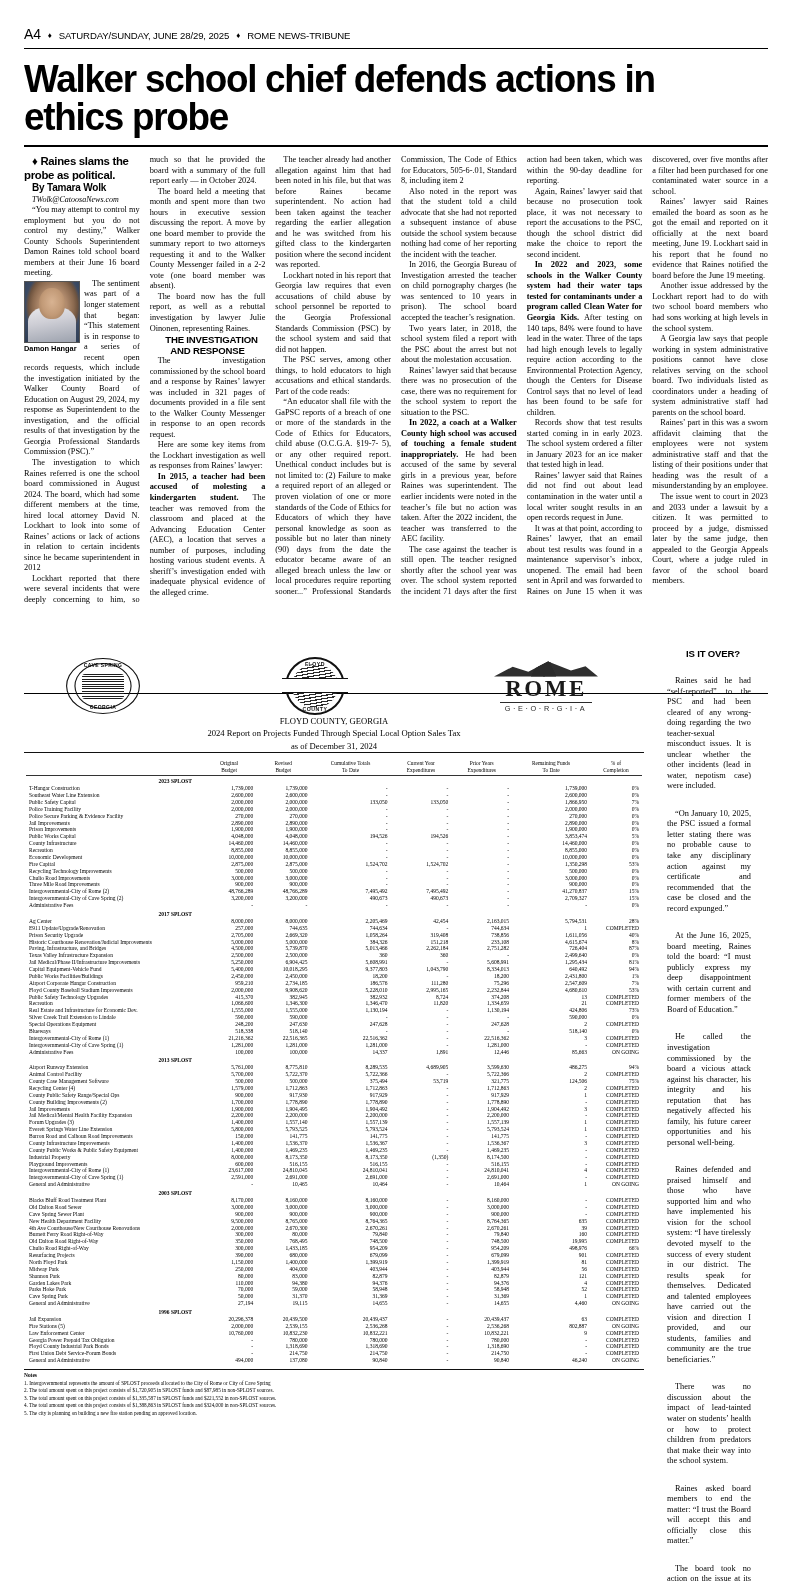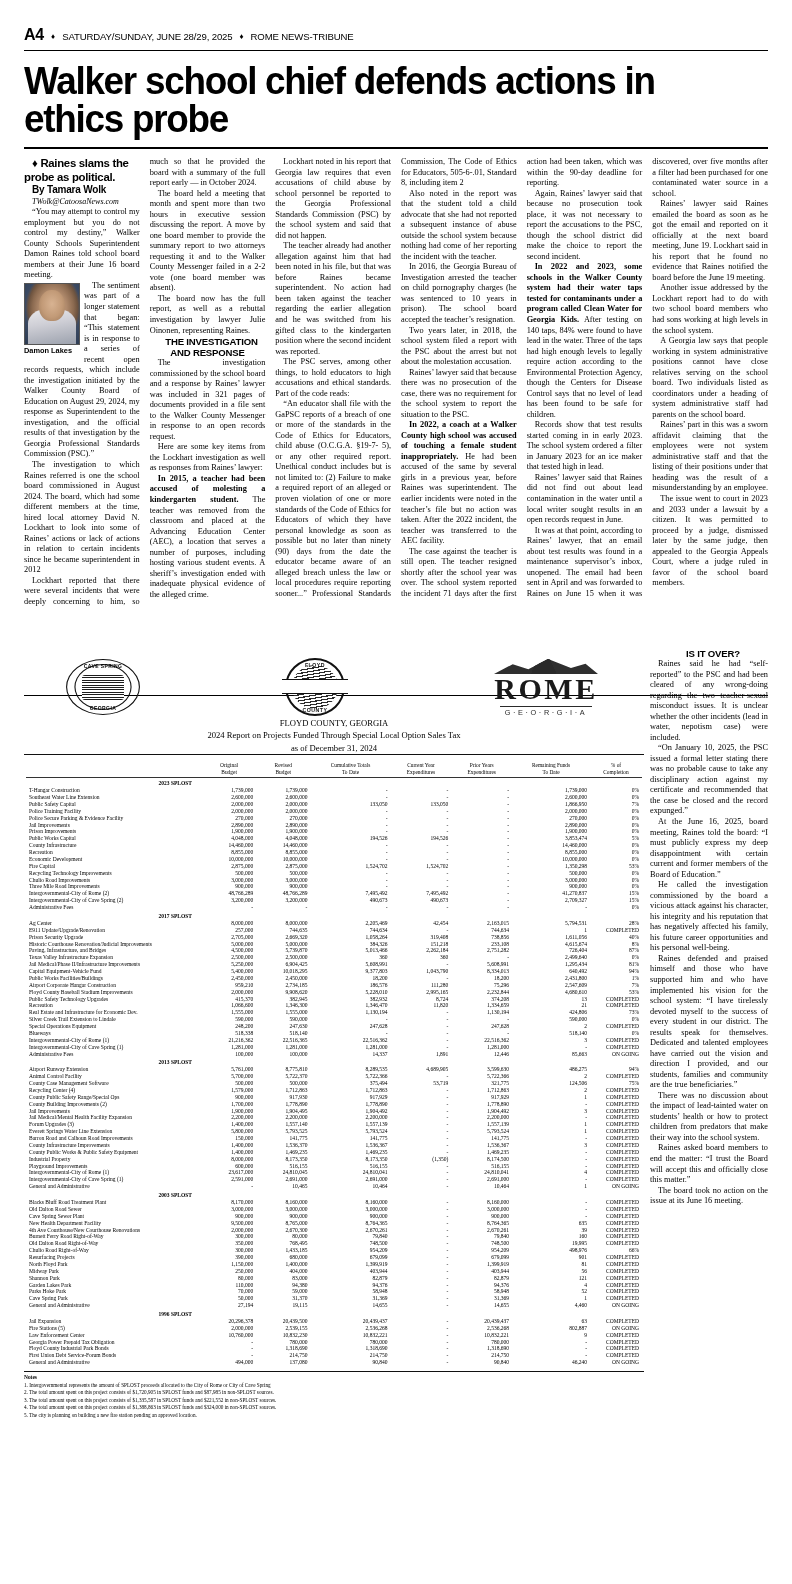--- a/index.html
+++ b/index.html
@@ -8,21 +8,21 @@
     width: 792px; height: 1584px;
     background: #ffffff;
     font-family: "Liberation Serif", serif;
     color: #000;
     overflow: hidden;
   }
   .page { position: relative; width: 792px; height: 1584px; padding: 0 24px; }
 
   
   .masthead { display:flex; align-items:baseline; gap:7px; padding-top:26px; font-family:"Liberation Sans", sans-serif; }
-  .masthead .folio { font-weight:700; font-size:16px; letter-spacing:-0.2px; }
+  .masthead .folio { font-weight:400; font-size:14px; letter-spacing:-0.2px; }
   .masthead .dia { font-size:8px; position:relative; top:-1px; }
   .masthead .dateline,
   .masthead .paper { font-size:9.6px; letter-spacing:-0.15px; font-weight:400; }
   .rule-top { border-bottom:1px solid #000; margin-top:6px; }
 
   
   .headline {
     font-family:"Liberation Sans", sans-serif;
     font-weight:700;
     font-size:38px;
@@ -153,21 +153,21 @@
   .logo-rome .mtn {
     height:17px;
     background:
       linear-gradient(115deg, transparent 0 40%, #2a2a2a 40% 52%, transparent 52%),
       linear-gradient(65deg, transparent 0 44%, #2a2a2a 44% 56%, transparent 56%);
     clip-path: polygon(0 100%, 18% 42%, 33% 72%, 52% 12%, 74% 64%, 88% 40%, 100% 100%);
     background-color:#2f2f2f;
   }
   .logo-rome .word {
     font-family:"Liberation Serif", serif; font-weight:700;
-    font-size:30px; letter-spacing:2.5px; line-height:1; color:#1a1a1a;
+    font-size:23px; letter-spacing:2.5px; line-height:1; color:#1a1a1a;
   }
   .logo-rome .ga {
     font-family:"Liberation Sans", sans-serif; font-size:7.3px;
     letter-spacing:2.6px; color:#2a2a2a; margin-top:1px;
   }
   .logo-rome .ul { border-bottom:1.6px solid #2a2a2a; margin:2px 6px 0; }
 
   .ad-title { text-align:center; }
   .ad-title div { font-size:8.6px; line-height:1.45; }
 
@@ -188,21 +188,21 @@
 
   
   .notes { margin-top:5px; font-size:5.2px; line-height:1.45; border-top:0.8px solid #111; padding-top:2px;}
   .notes .nt { font-weight:700; font-size:5.4px; }
 
   
   .rail {
     position:absolute; right:24px; top:648px; width:118px;
     font-size:8.3px; line-height:1.27; text-align:justify; hyphens:auto;
   }
-  .rail p { margin:0; text-indent:8px; }
+  .rail p { margin:17px; text-indent:8px; }
   .rail .subhead { margin-top:0; }
   .ad-area { position:absolute; left:24px; top:648px; width:620px; }
 </style>
 </head>
 <body>
 
 <div class="page">
 
   <div class="masthead">
     <span class="folio">A4</span>
@@ -220,37 +220,37 @@
     <p class="deck">♦ Raines slams the probe as political.</p>
     <p class="byline">By Tamara Wolk</p>
     <p class="byline-mail">TWolk@CatoosaNews.com</p>
 
     <p>“You may attempt to control my employment but you do not control my destiny,” Walker County Schools Superintendent Damon Raines told school board members at their June 16 board meeting.</p>
 
     <div class="photo-wrap">
       <div class="photo">
           <div class="photo-inner"></div>
         </div>
-      <div class="photo-cap">Damon Lakes</div>
+      <div class="photo-cap">Damon Hangar</div>
     </div>
 
     <p>The sentiment was part of a longer statement that began: “This statement is in response to a series of recent open records requests, which include the investigation initiated by the Walker County Board of Education on August 29, 2024, my response as Superintendent to the investigation, and the official results of that investigation by the Georgia Professional Standards Commission (PSC).”</p>
     <p>The investigation to which Raines referred is one the school board commissioned in August 2024. The board, which had some different members at the time, hired local attorney David N. Lockhart to look into some of Raines’ actions or lack of actions in relation to certain incidents since he became superintendent in 2012</p>
     <p>Lockhart reported that there were several incidents that were deeply concerning to him, so much so that he provided the board with a summary of the full report early — in October 2024.</p>
     <p>The board held a meeting that month and spent more than two hours in executive session discussing the report. A move by one board member to provide the summary report to two attorneys requesting it and to the Walker County Messenger failed in a 2-2 vote (one board member was absent).</p>
     <p>The board now has the full report, as well as a rebuttal investigation by lawyer Julie Oinonen, representing Raines.</p>
 
     <p class="subhead">THE INVESTIGATION AND RESPONSE</p>
     <p>The investigation commissioned by the school board and a response by Raines’ lawyer was included in 321 pages of documents provided in a file sent to the Walker County Messenger in response to an open records request.</p>
     <p>Here are some key items from the Lockhart investigation as well as responses from Raines’ lawyer:</p>
 
     <p><b class="lead">In 2015, a teacher had been accused of molesting a kindergarten student.</b><span> The teacher was removed from the classroom and placed at the Advancing Education Center (AEC), a location that serves a number of purposes, including hosting various student events. A sheriff’s investigation ended with inadequate physical evidence of the alleged crime.</span></p>
 
+    <p>The teacher already had another allegation against him that had been noted in his file, but that was before Raines became superintendent. No action had been taken against the teacher regarding the earlier allegation and he was switched from his gifted class to the kindergarten position where the second incident was reported.</p>
     <p>Lockhart noted in his report that Georgia law requires that even accusations of child abuse by school personnel be reported to the Georgia Professional Standards Commission (PSC) by the school system and said that did not happen.</p>
-    <p>The teacher already had another allegation against him that had been noted in his file, but that was before Raines became superintendent. No action had been taken against the teacher regarding the earlier allegation and he was switched from his gifted class to the kindergarten position where the second incident was reported.</p>
     <p>The PSC serves, among other things, to hold educators to high accusations and ethical standards. Part of the code reads:</p>
     <p>“An educator shall file with the GaPSC reports of a breach of one or more of the standards in the Code of Ethics for Educators, child abuse (O.C.G.A. §19-7- 5), or any other required report. Unethical conduct includes but is not limited to: (2) Failure to make a required report of an alleged or proven violation of one or more standards of the Code of Ethics for Educators of which they have personal knowledge as soon as possible but no later than ninety (90) days from the date the educator became aware of an alleged breach unless the law or local procedures require reporting sooner...” Professional Standards Commission, The Code of Ethics for Educators, 505-6-.01, Standard 8, including item 2</p>
     <p>Also noted in the report was that the student told a child advocate that she had not reported a subsequent instance of abuse outside the school system because nothing had come of her reporting the incident with the teacher.</p>
     <p>In 2016, the Georgia Bureau of Investigation arrested the teacher on child pornography charges (he was sentenced to 10 years in prison). The school board accepted the teacher’s resignation.</p>
     <p>Two years later, in 2018, the school system filed a report with the PSC about the arrest but not about the molestation accusation.</p>
     <p>Raines’ lawyer said that because there was no prosecution of the case, there was no requirement for the school system to report the situation to the PSC.</p>
 
     <p><b class="lead">In 2022, a coach at a Walker County high school was accused of touching a female student inappropriately.</b><span> He had been accused of the same by several girls in a previous year, before Raines was superintendent. The earlier incidents were noted in the teacher’s file but no action was taken. After the 2022 incident, the teacher was transferred to the AEC facility.</span></p>
 
     <p>The case against the teacher is still open. The teacher resigned shortly after the school year was over. The school system reported the incident 71 days after the first action had been taken, which was within the 90-day deadline for reporting.</p>

